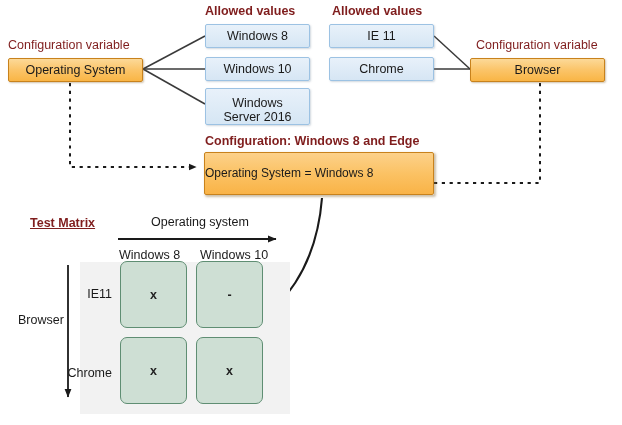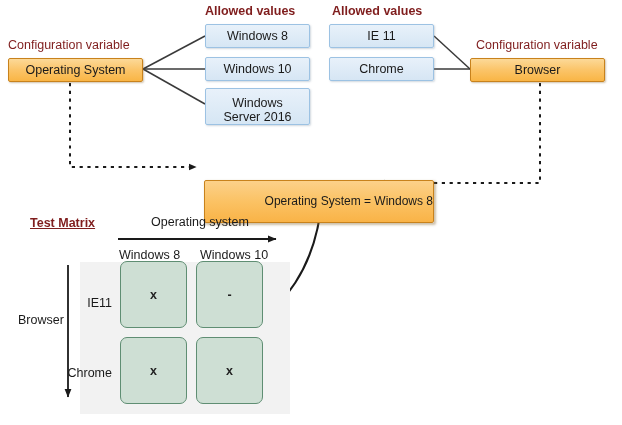--- a/index.html
+++ b/index.html
@@ -60,24 +60,23 @@
     position: absolute;
     box-sizing: border-box;
     background: linear-gradient(to bottom, #fcd18a 0%, #fbc264 50%, #f9b347 100%);
     border: 1px solid #c8821c;
     border-radius: 2px;
     box-shadow: 1.5px 1.5px 2.5px rgba(140,110,60,0.45);
     font-size: 12px;
     color: #1a1a1a;
     display: flex;
     flex-direction: column;
-    align-items: flex-end;
+    align-items: flex-start;
     justify-content: center;
     line-height: 1.45;
-    margin-top: 28px;
   }
   .caption {
     position: absolute;
     font-size: 12.5px;
     color: #7f1d1d;
     white-space: nowrap;
   }
   .caption.bold {
     font-weight: bold;
   }
@@ -181,38 +180,39 @@
   <div class="caption bold" style="left:332px; top:4px;">Allowed values</div>
 
   <div class="node vbox" style="left:329px; top:24px; width:105px; height:24px;">IE 11</div>
 
   <div class="node vbox" style="left:329px; top:57px; width:105px; height:24px;">Chrome</div>
 
   <div class="caption" style="left:476px; top:38px;">Configuration variable</div>
 
   <div class="node obox" style="left:470px; top:58px; width:135px; height:24px;">Browser</div>
 
+  <div class="caption bold" style="left:205px; top:134px;">Configuration: Windows 8 and Edge</div>
 
   <div class="cfgbox" style="left:204px; top:152px; width:230px; height:43px;">
     <div>Operating System = Windows 8</div>
   </div>
 
   <div class="caption bold" style="left:30px; top:216px;text-decoration:underline;">Test Matrix</div>
 
   <div class="mlabel" style="left:151px; top:215px;">Operating system</div>
 
   <div class="mlabel" style="left:18px; top:313px;">Browser</div>
 
   <div id="matrix-panel" style="left:80px; top:262px; width:210px; height:152px;"></div>
 
   <div class="mlabel" style="left:119px; top:248px;">Windows 8</div>
 
   <div class="mlabel" style="left:200px; top:248px;">Windows 10</div>
 
-  <div class="mlabel rowlab" style="left:76px; top:287px; width:36px;margin-top:9px;">IE11</div>
+  <div class="mlabel rowlab" style="left:76px; top:287px; width:36px;">IE11</div>
 
   <div class="mlabel rowlab" style="left:62px; top:366px; width:50px;">Chrome</div>
 
   <div class="cell" style="left:120px; top:261px; width:67px; height:67px;">x</div>
 
   <div class="cell" style="left:196px; top:261px; width:67px; height:67px;">-</div>
 
   <div class="cell" style="left:120px; top:337px; width:67px; height:67px;">x</div>
 
   <div class="cell" style="left:196px; top:337px; width:67px; height:67px;">x</div>

